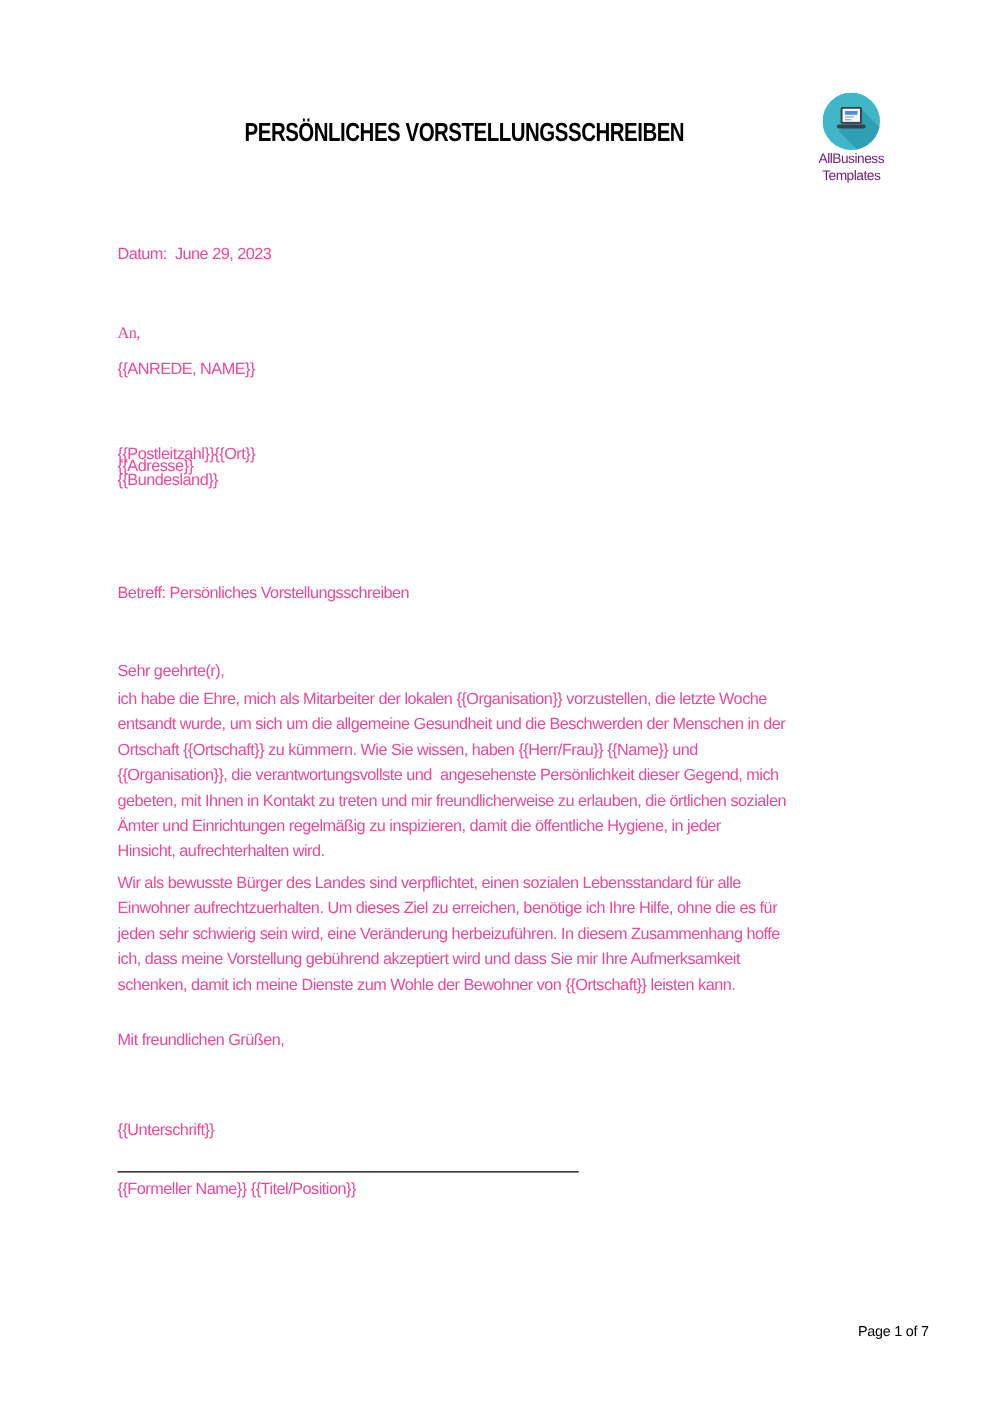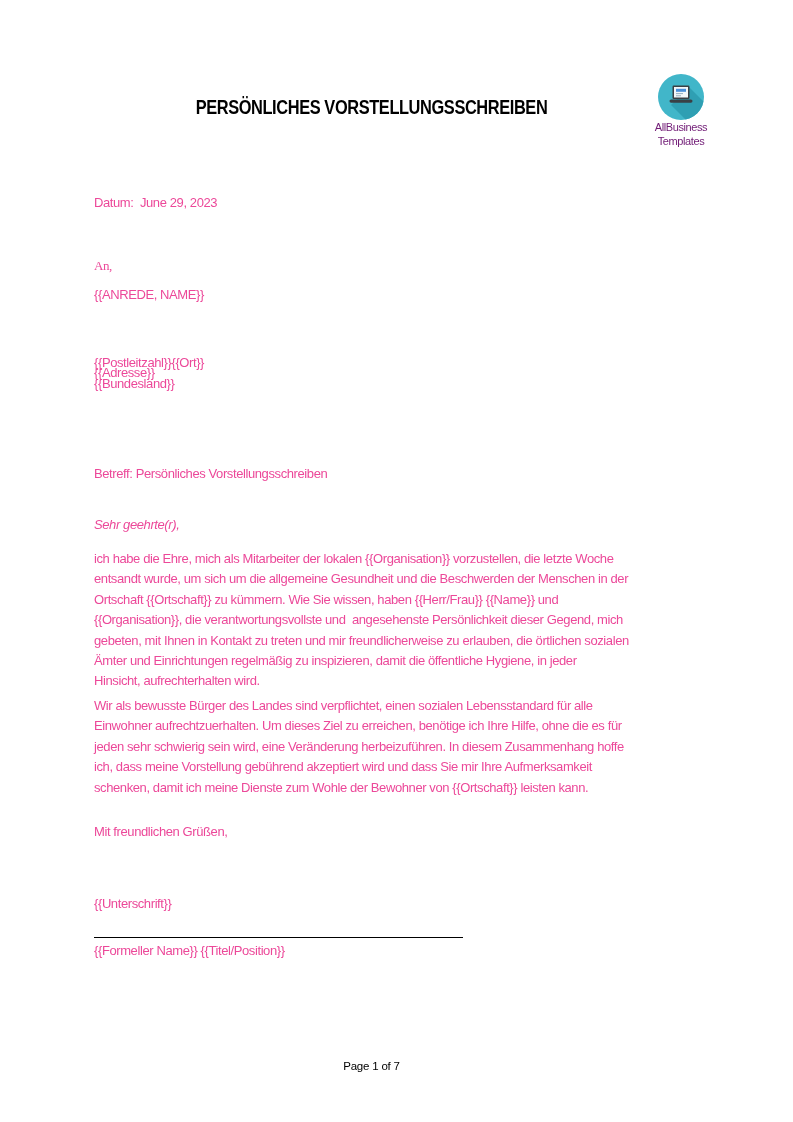--- a/index.html
+++ b/index.html
@@ -49,40 +49,40 @@
     white-space: pre;
     color: #ec4899;
   }
   .date-line       { top: 193px; }
   .an-line         { top: 256px; font-family: Liberation Serif, serif; }
   .anrede-line     { top: 285px; }
   .adresse-line    { top: 315px; margin-top: 48px; }
   .plz-line        { top: 340px; margin-top: 13px; }
   .bundesland-line { top: 374px; }
   .betreff-line    { top: 464px; }
-  .salutation-line { top: 515px; font-style: italic; }
+  .salutation-line { top: 527px; }
   .para1           { top: 549px; }
   .para2           { top: 696px; }
   .closing-line    { top: 822px; }
   .unterschrift    { top: 894px; }
   .sig-rule {
     position: absolute;
     top: 937px;
     left: 94px;
     width: 369px;
     height: 0;
     border-top: 1.2px solid #000000;
   }
   .formeller-line  { top: 941px; }
   .footer {
     position: absolute;
     top: 1060px;
     left: 0;
     right: 0;
-    text-align: center;
+    text-align: right;
     font-size: 11.5px;
     letter-spacing: -0.2px;
     color: #000000;
   }
 </style>
 </head>
 <body>
 
 <div class="page">
 

